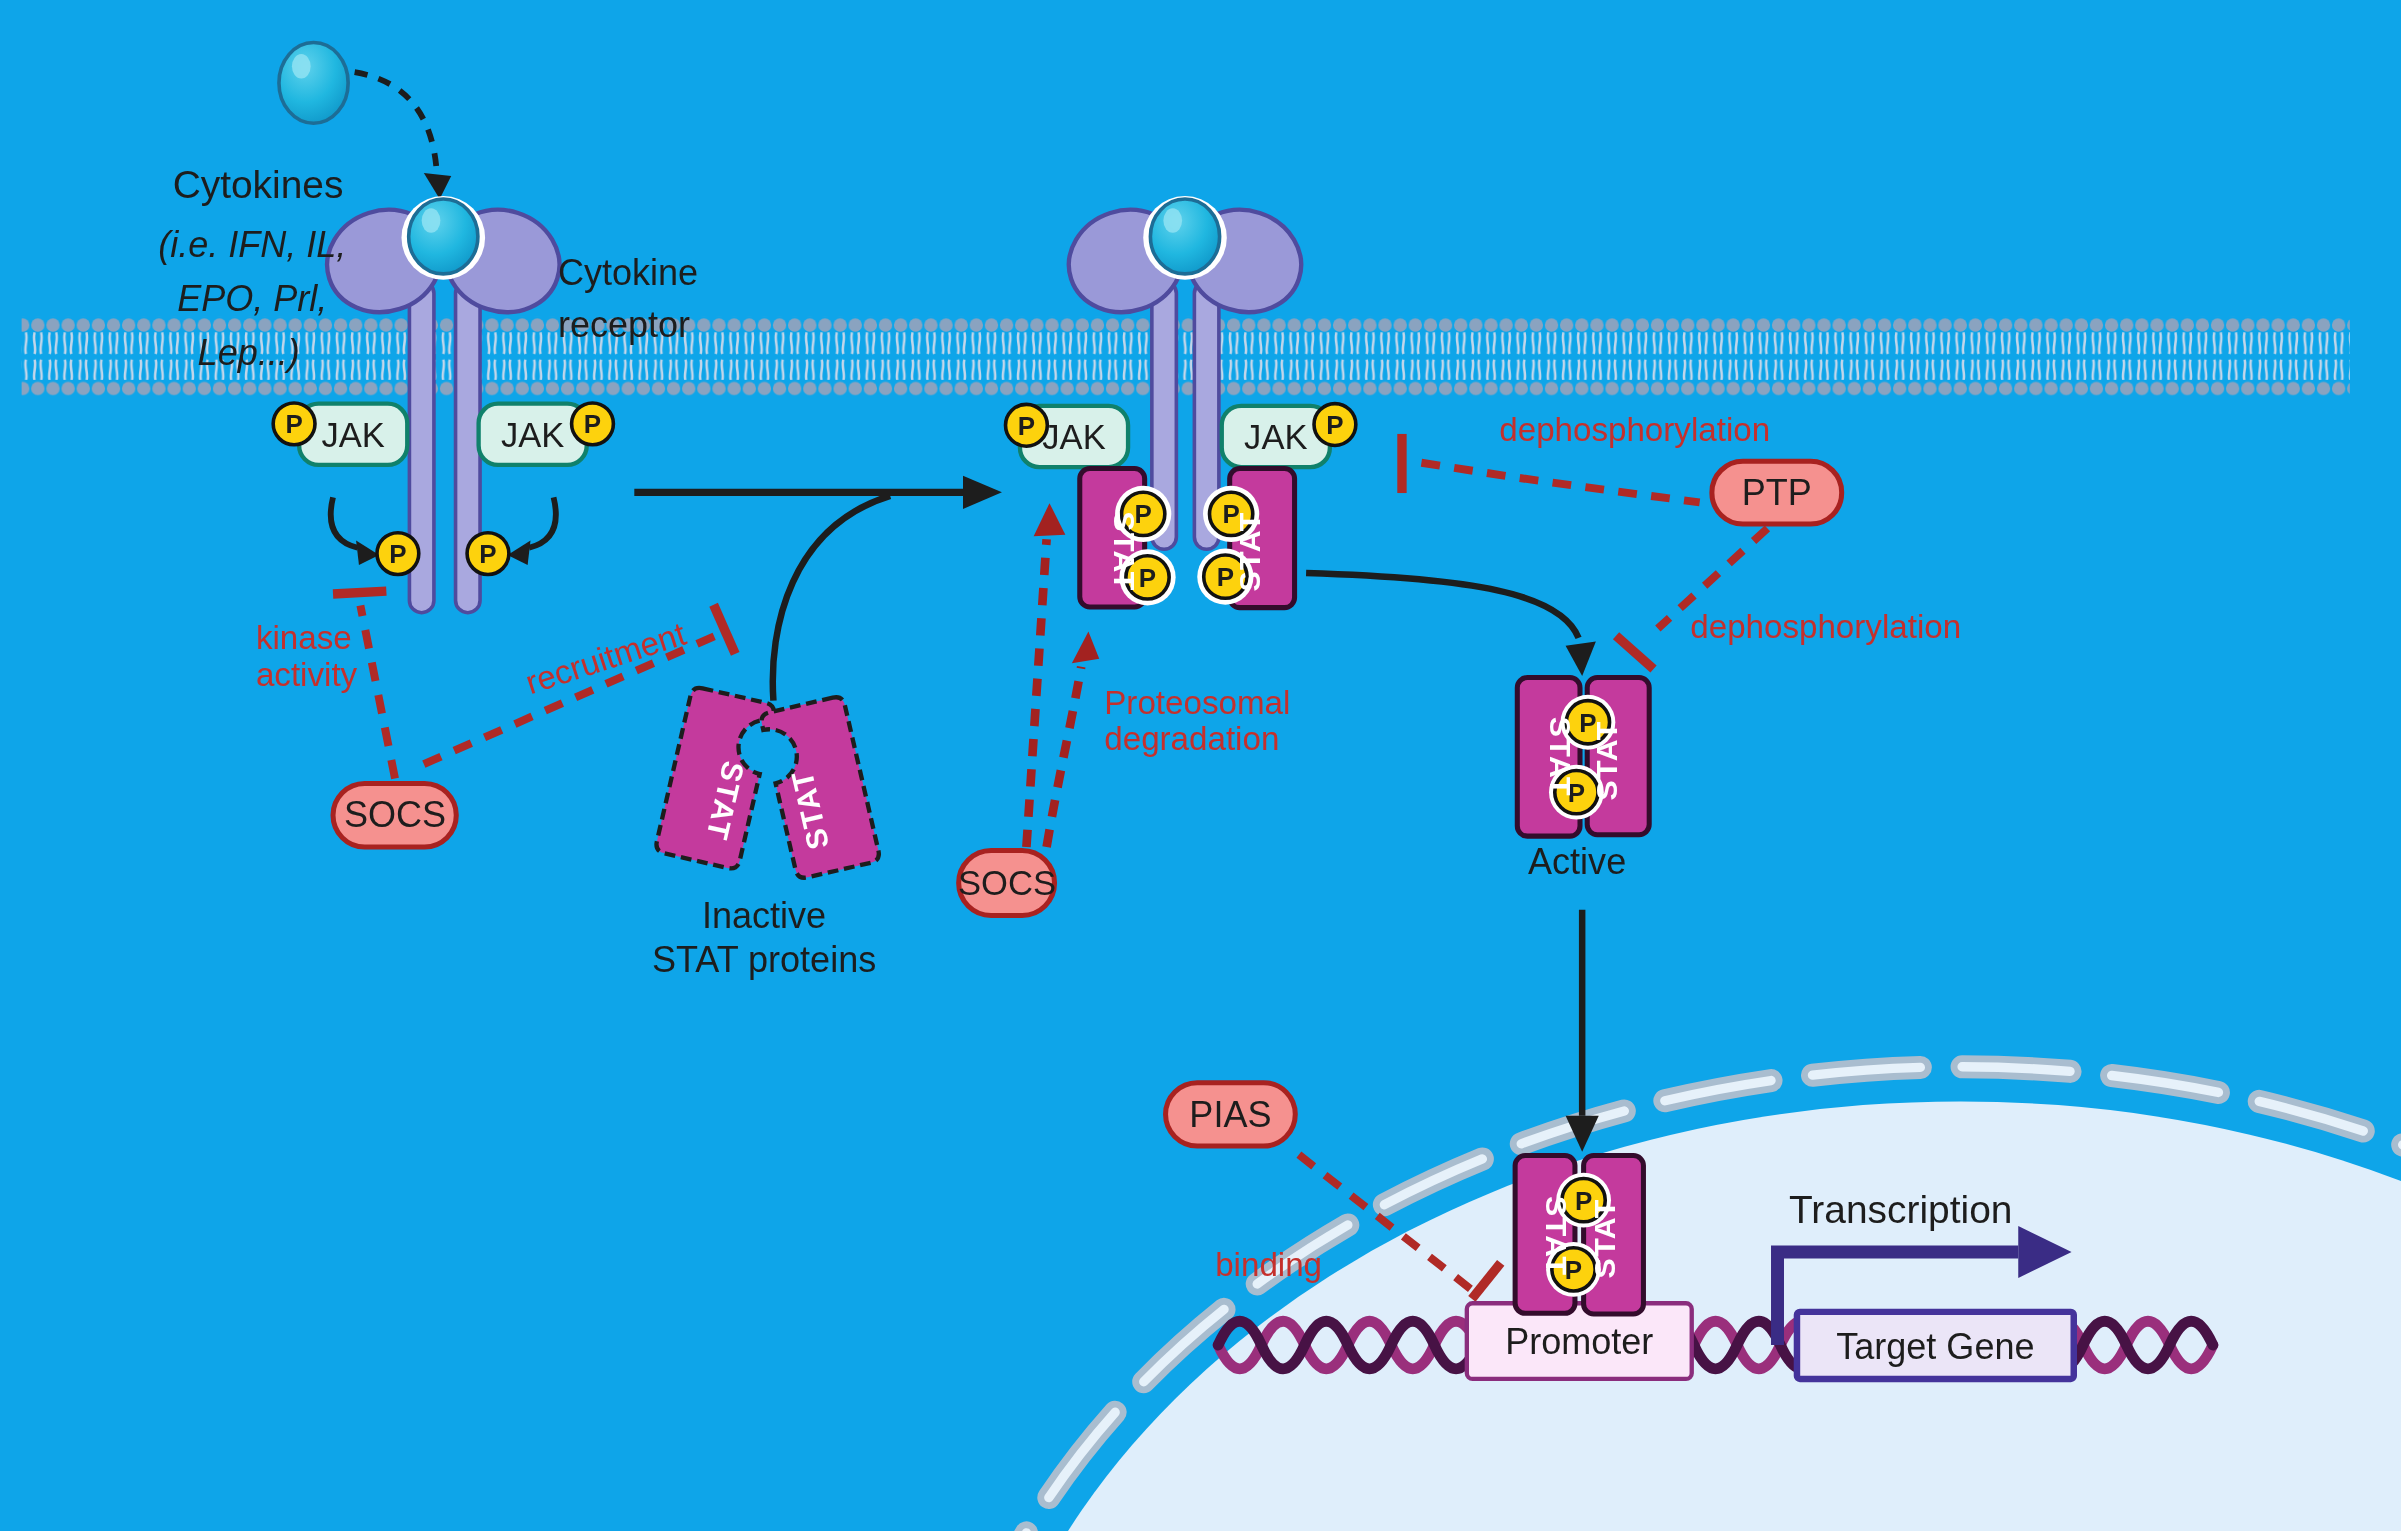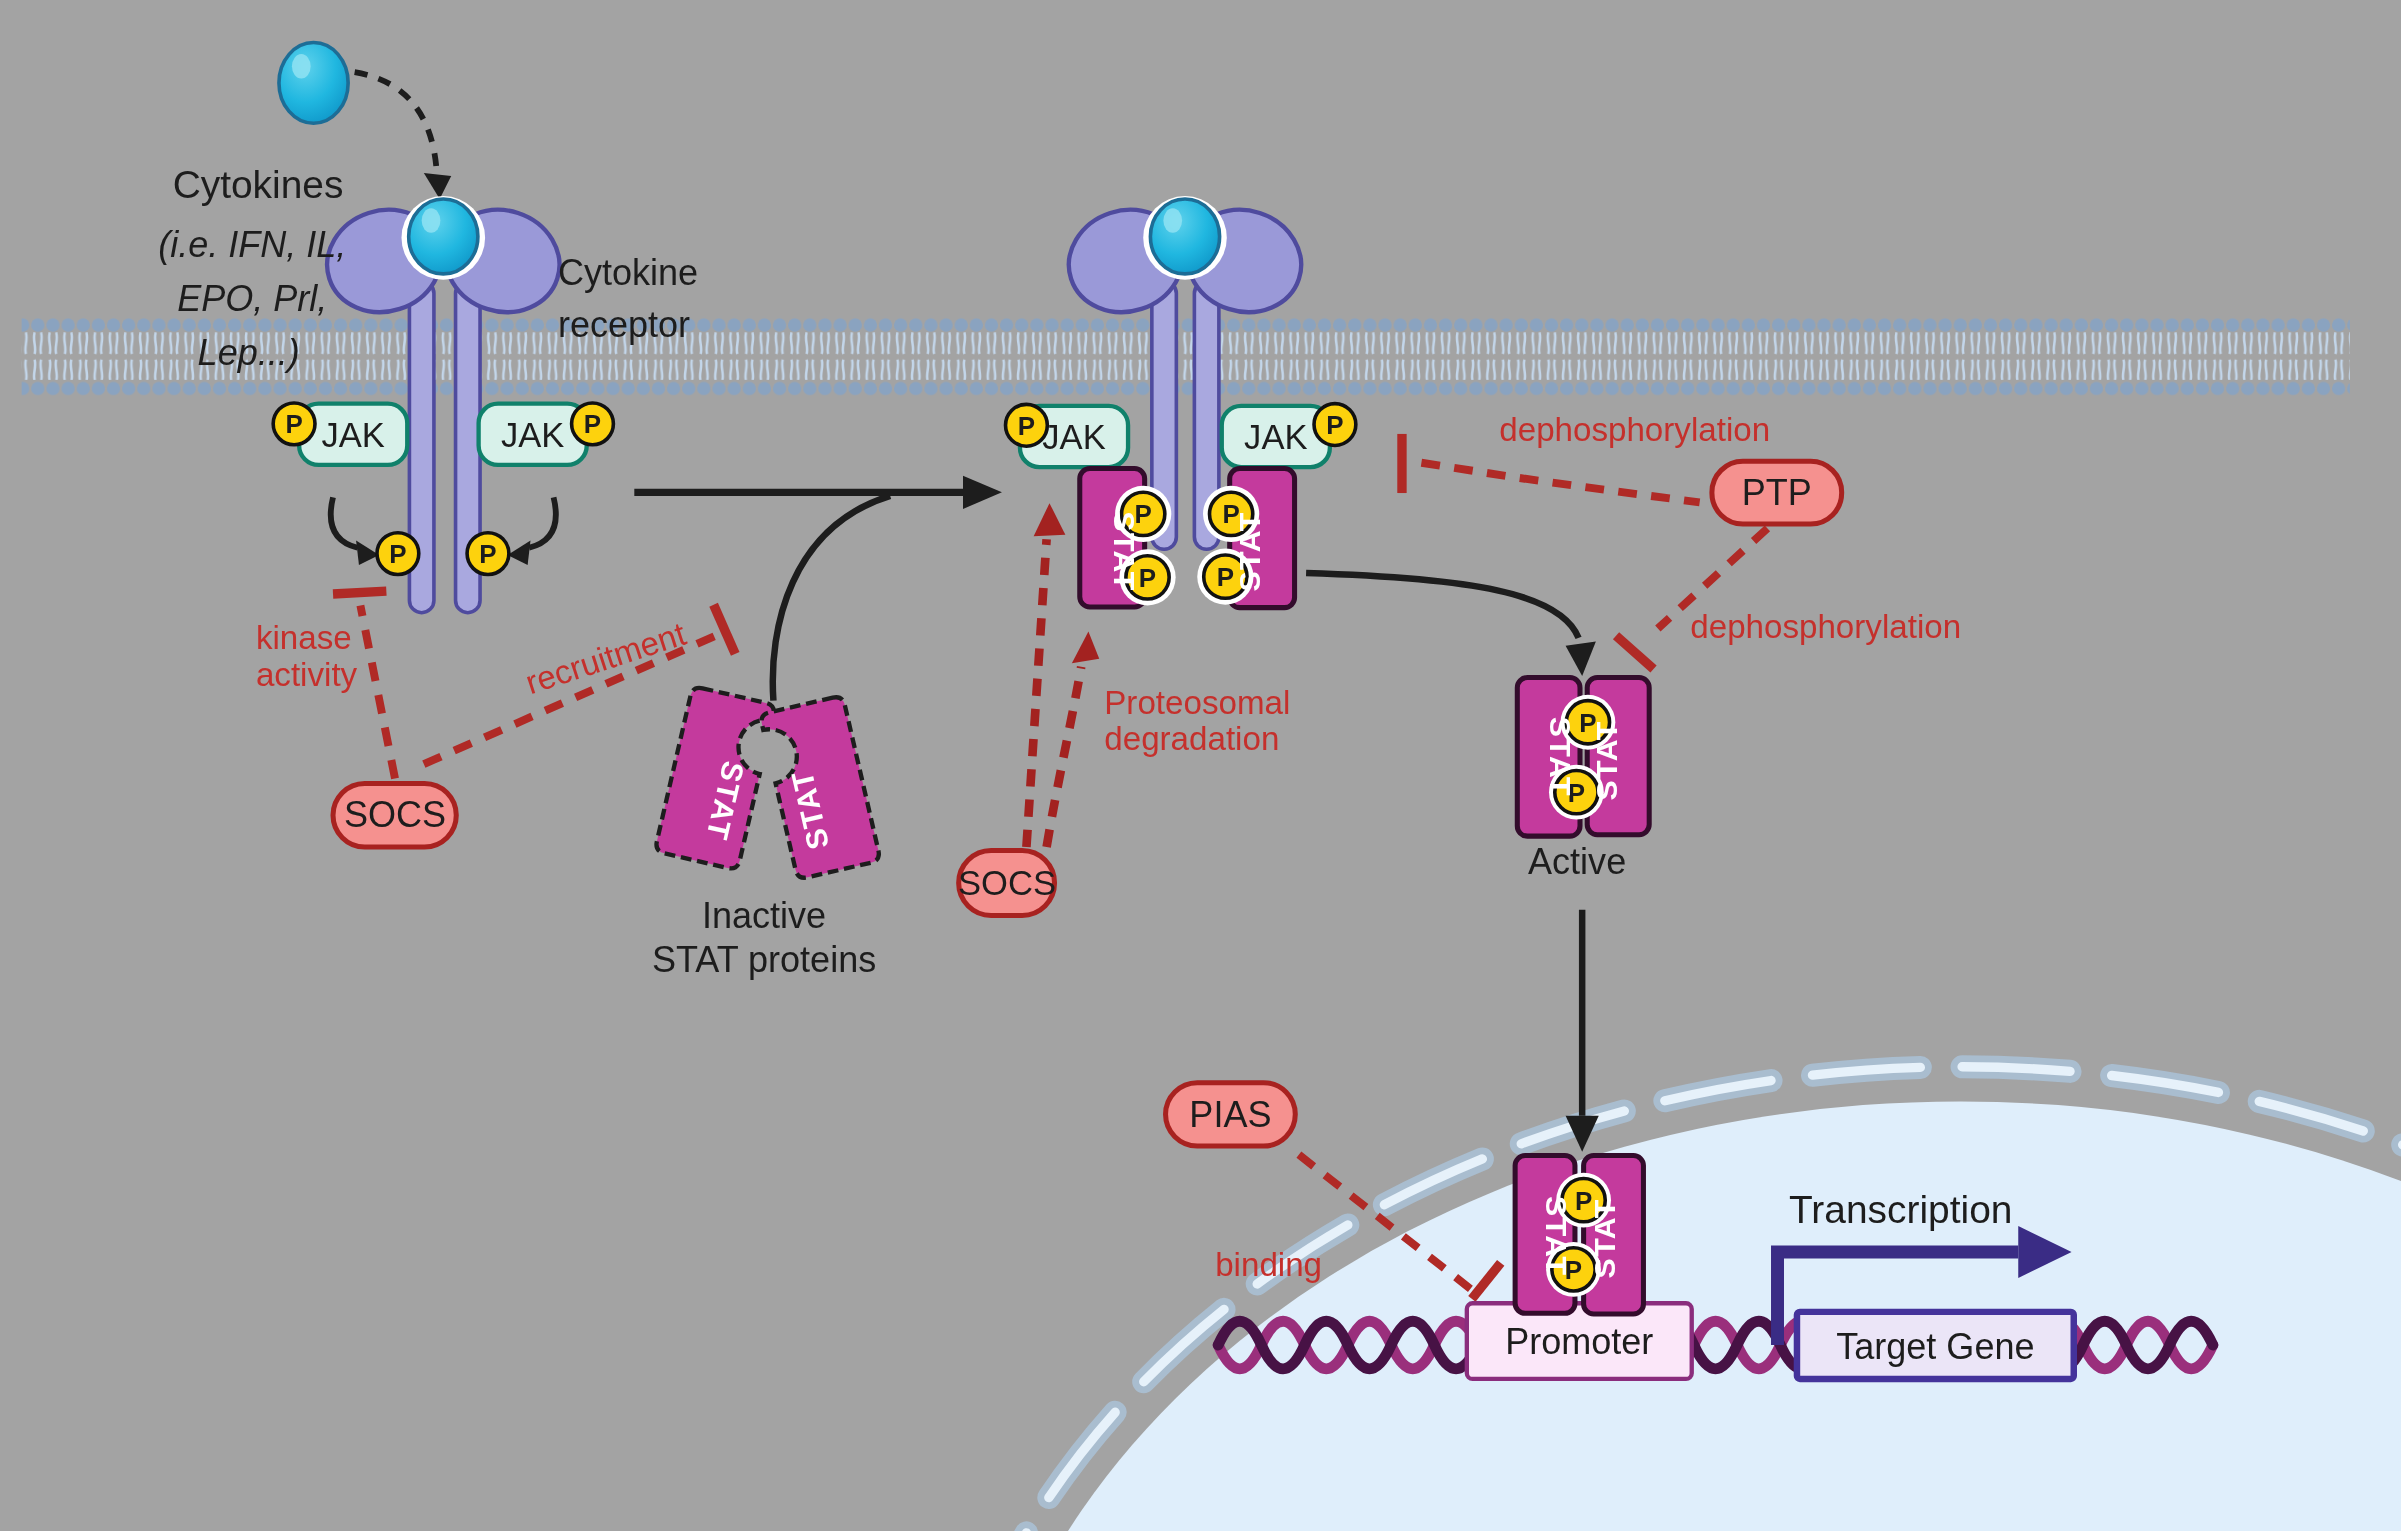--- a/index.html
+++ b/index.html
@@ -1,16 +1,16 @@
 <!DOCTYPE html>
 <html style="font-size:11.5px"><head>
 <meta charset="utf-8">
 <style>
   html,body{margin:0;padding:0;background:#ffffff;}
-  #stage{position:relative;width:2401px;height:1531px;background:#a3a3a3;overflow:hidden;
+  #stage{position:relative;width:2401px;height:1531px;background:#0ea5e9;overflow:hidden;
          font-family:"Liberation Sans",sans-serif;}
   svg{position:absolute;left:0;top:0;}
   text{font-family:"Liberation Sans",sans-serif;}
   .t      {fill:#1d1d1d;}
   .red    {fill:#c5302c;}
   .white  {fill:#ffffff;font-weight:bold;letter-spacing:2px;}
   .it     {font-style:italic;}
   .fs54{font-size:54px;} .fs50{font-size:50px;} .fs48{font-size:48px;}
   .fs46{font-size:46px;} .fs42{font-size:42px;} .fs36{font-size:36px;font-weight:bold;}
   .mid{text-anchor:middle;}

